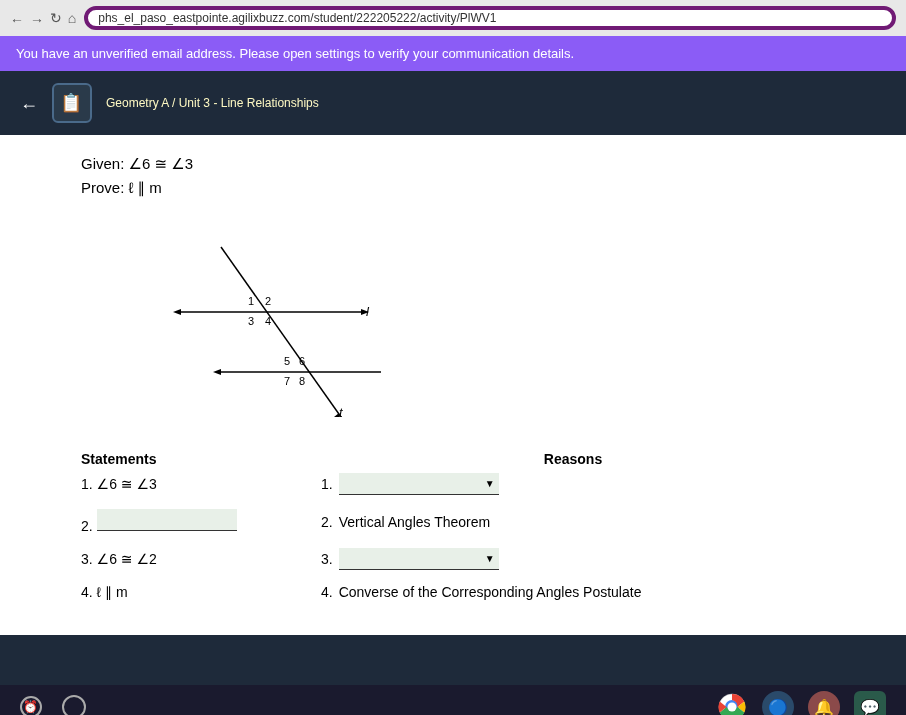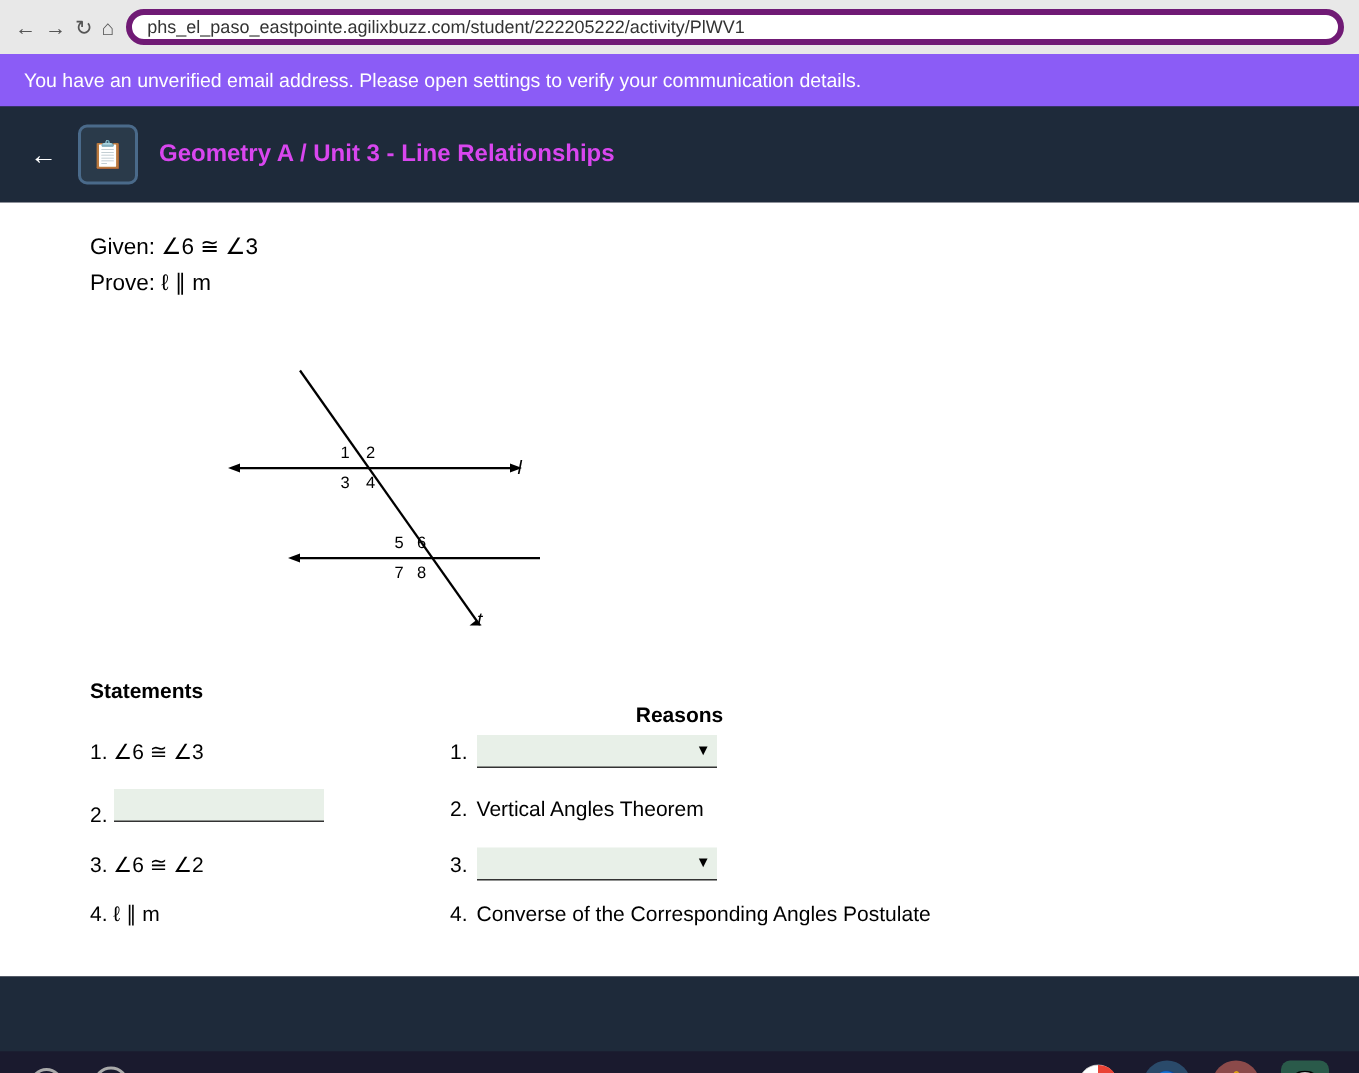--- a/index.html
+++ b/index.html
@@ -78,30 +78,29 @@
       justify-content: center;
       font-size: 18px;
       color: #aaa;
     }
     .quiz-title-block {}
     .quiz-title {
       font-size: 16px;
       font-weight: bold;
     }
     .quiz-subtitle {
-      font-size: 16px;
-      color: #d946ef;
-      font-weight: bold;
+      font-size: 12px;
+      color: #fef9c3;
     }
 
     
     .main-content {
       background: white;
       margin: 0;
-      padding: 20px 60px;
+      padding: 20px 81px;
       min-height: 500px;
     }
 
     .given-text {
       font-size: 15px;
       margin-bottom: 6px;
     }
     .prove-text {
       font-size: 15px;
       margin-bottom: 20px;
@@ -113,21 +112,20 @@
     }
 
     
     .proof-section {
       margin-top: 10px;
     }
     .proof-header {
       display: flex;
       gap: 0;
       margin-bottom: 6px;
-      flex-direction: column;
     }
     .col-statements {
       width: 240px;
       font-weight: bold;
       font-size: 14px;
     }
     .col-reasons {
       flex: 1;
       font-weight: bold;
       font-size: 14px;

